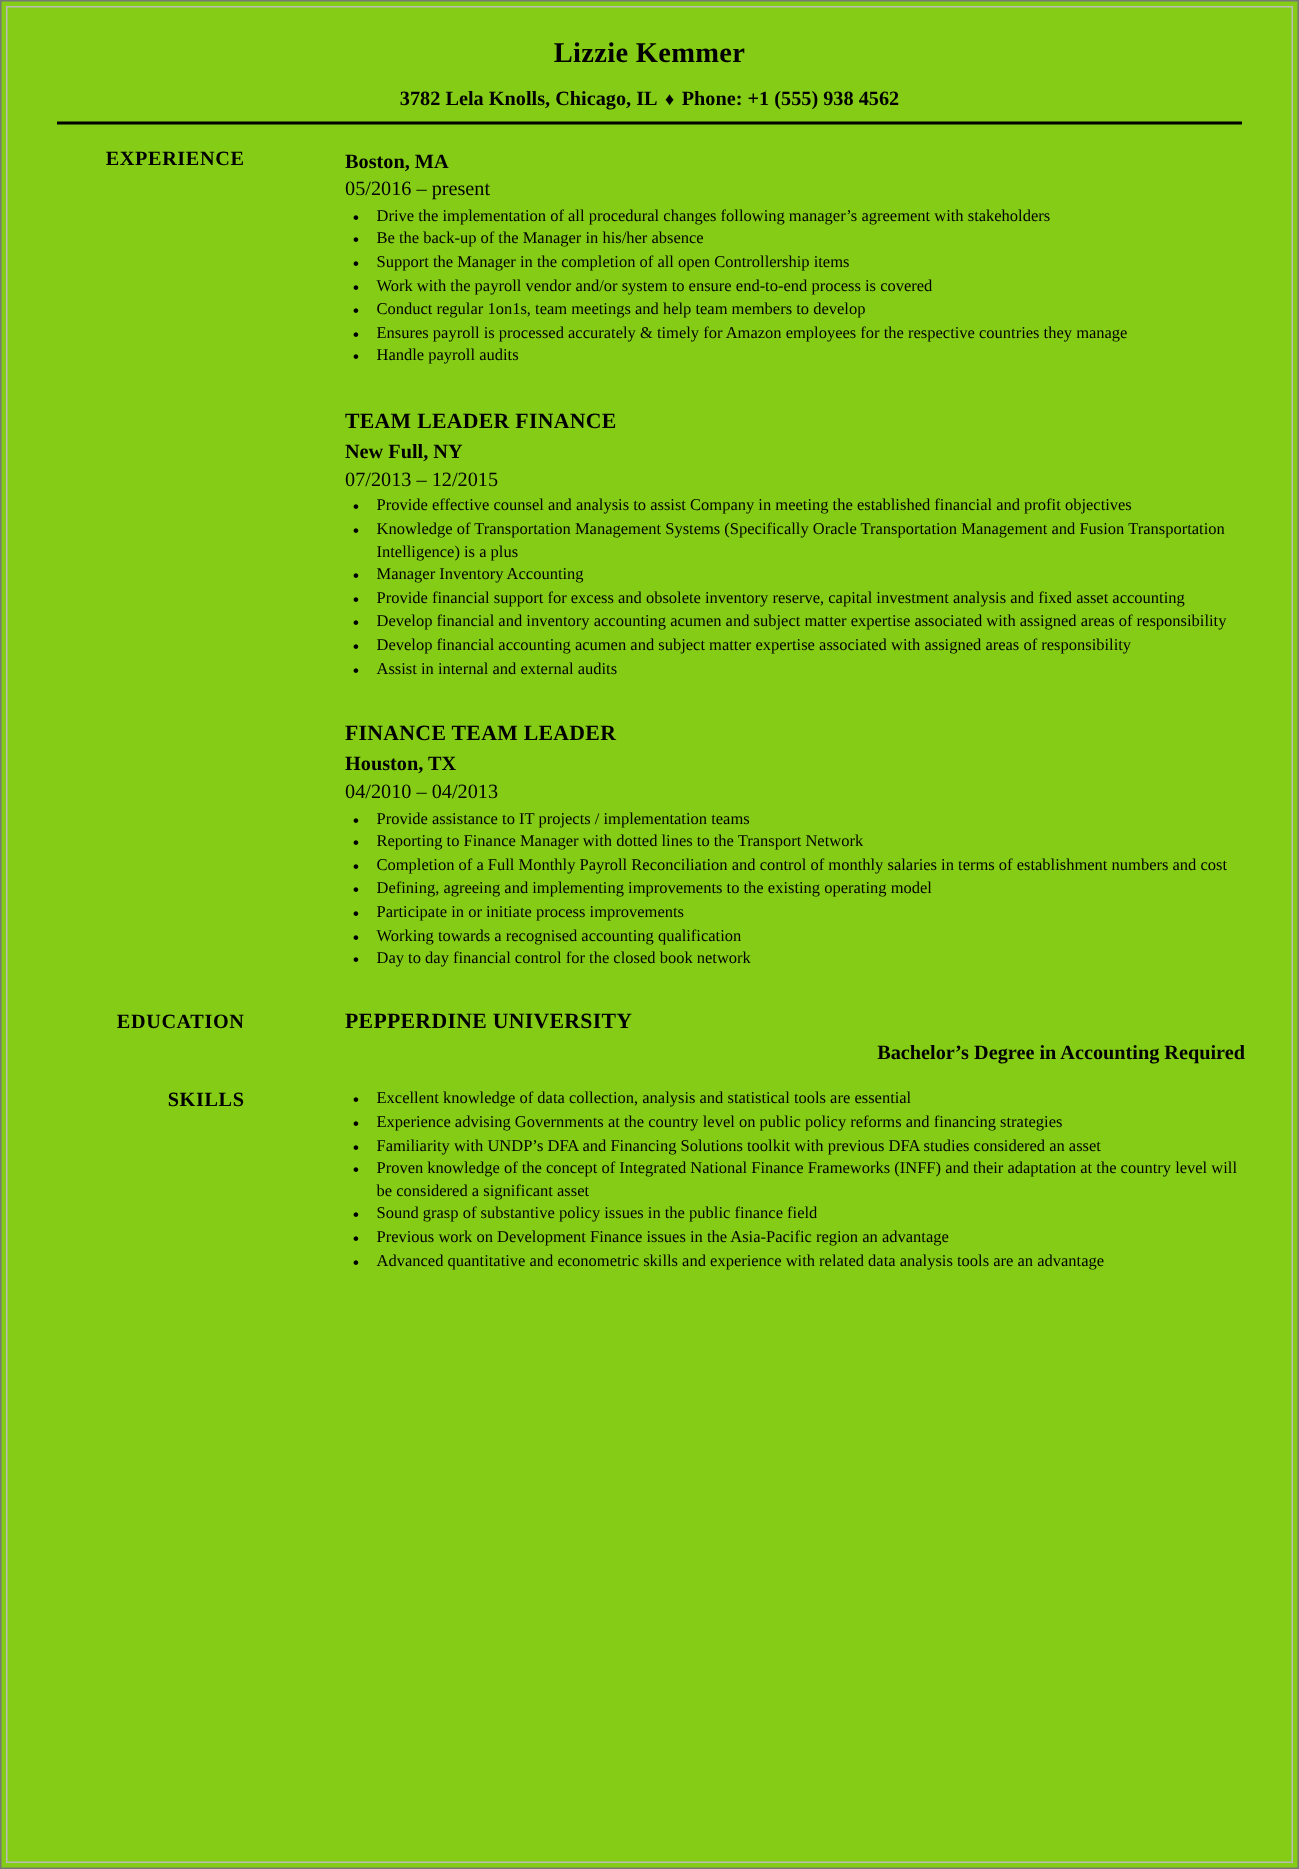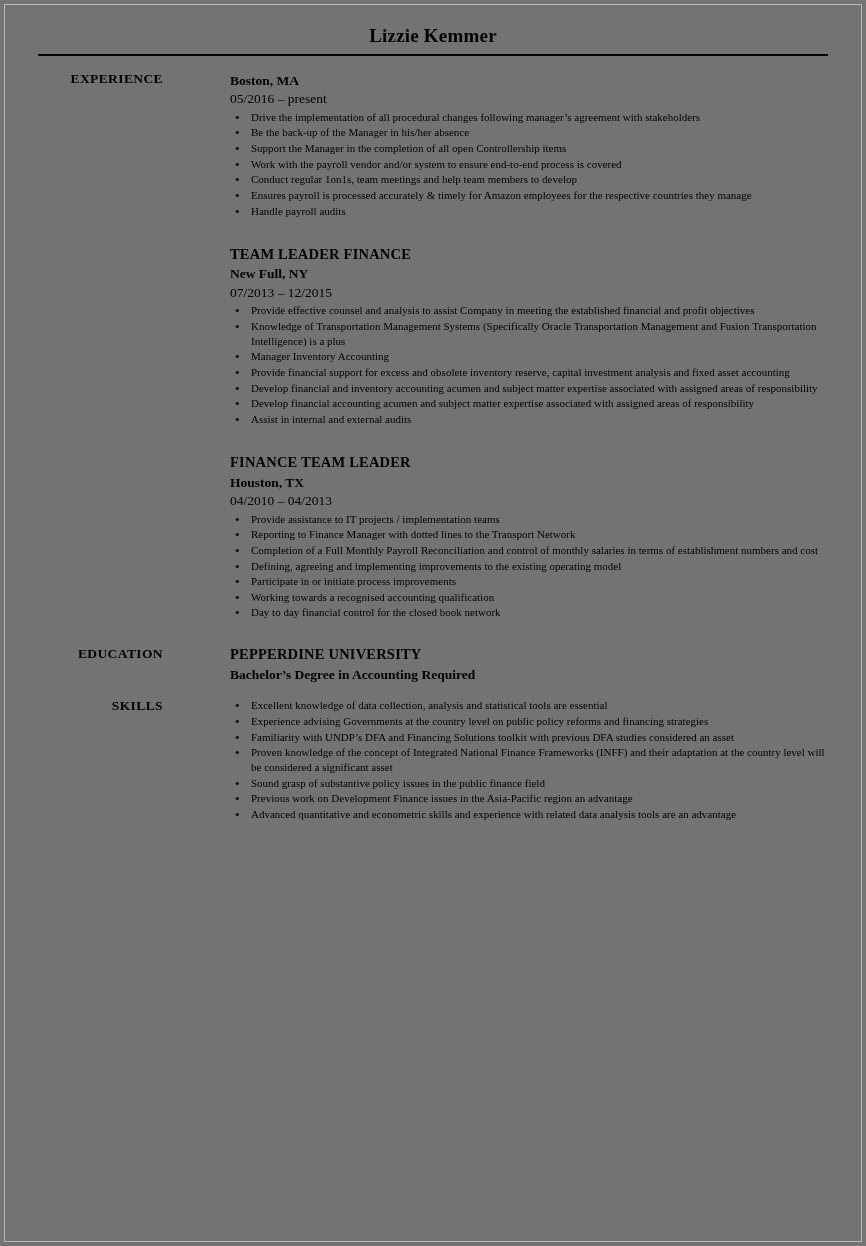--- a/index.html
+++ b/index.html
@@ -9,21 +9,21 @@
   }
   body {
     font-family: "Liberation Serif", "DejaVu Serif", serif;
     color: #000000;
   }
   .page {
     position: relative;
     width: 866px;
     height: 1246px;
     box-sizing: border-box;
-    background: #737373;
+    background: #84cc16;
     overflow: hidden;
   }
   
   .frame-outer {
     position: absolute;
     left: 0; top: 0;
     width: 866px; height: 1246px;
     box-sizing: border-box;
     border: 1px solid #777777;
     pointer-events: none;
@@ -147,34 +147,38 @@
     font-weight: bold;
     font-size: 14.5px;
     line-height: 1.3;
     letter-spacing: 0.2px;
   }
   .edu-degree {
     font-weight: bold;
     font-size: 13.5px;
     line-height: 1.3;
     margin-top: 2px;
+    text-align: right;
   }
 </style>
 </head>
 <body>
 
 <div class="page">
 
   <div class="frame-outer"></div>
   <div class="frame-inner"></div>
 
   <div class="content">
 
     <div class="name">Lizzie Kemmer</div>
 
+    <div class="contact">
+      <span>3782 Lela Knolls, Chicago, IL</span><span class="sep">♦</span><span>Phone: +1 (555) 938 4562</span>
+    </div>
 
     <div class="rule"></div>
 
     <div class="section experience">
       <div class="label-col">EXPERIENCE</div>
       <div class="body-col">
 
         <div class="entry">
           <div class="job-location">Boston, MA</div>
           <div class="job-dates">05/2016 – present</div>

